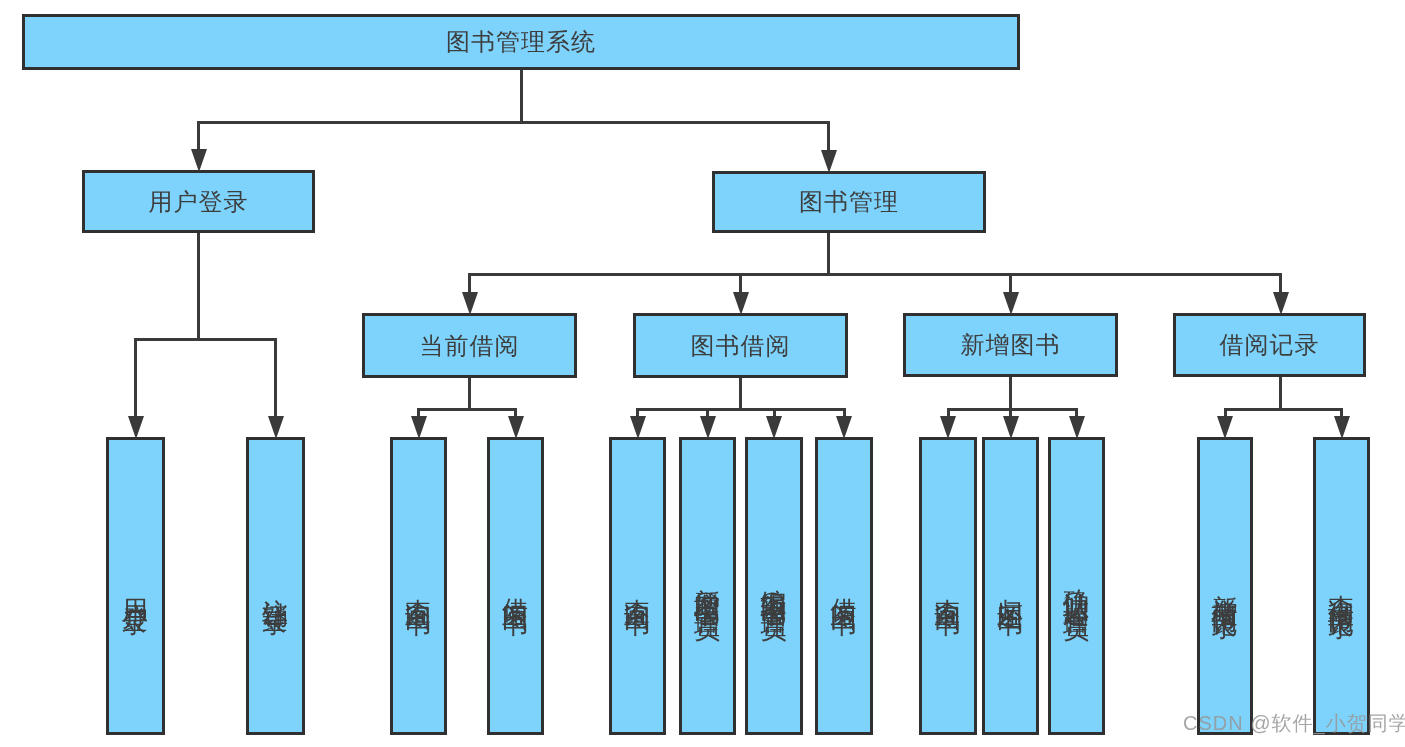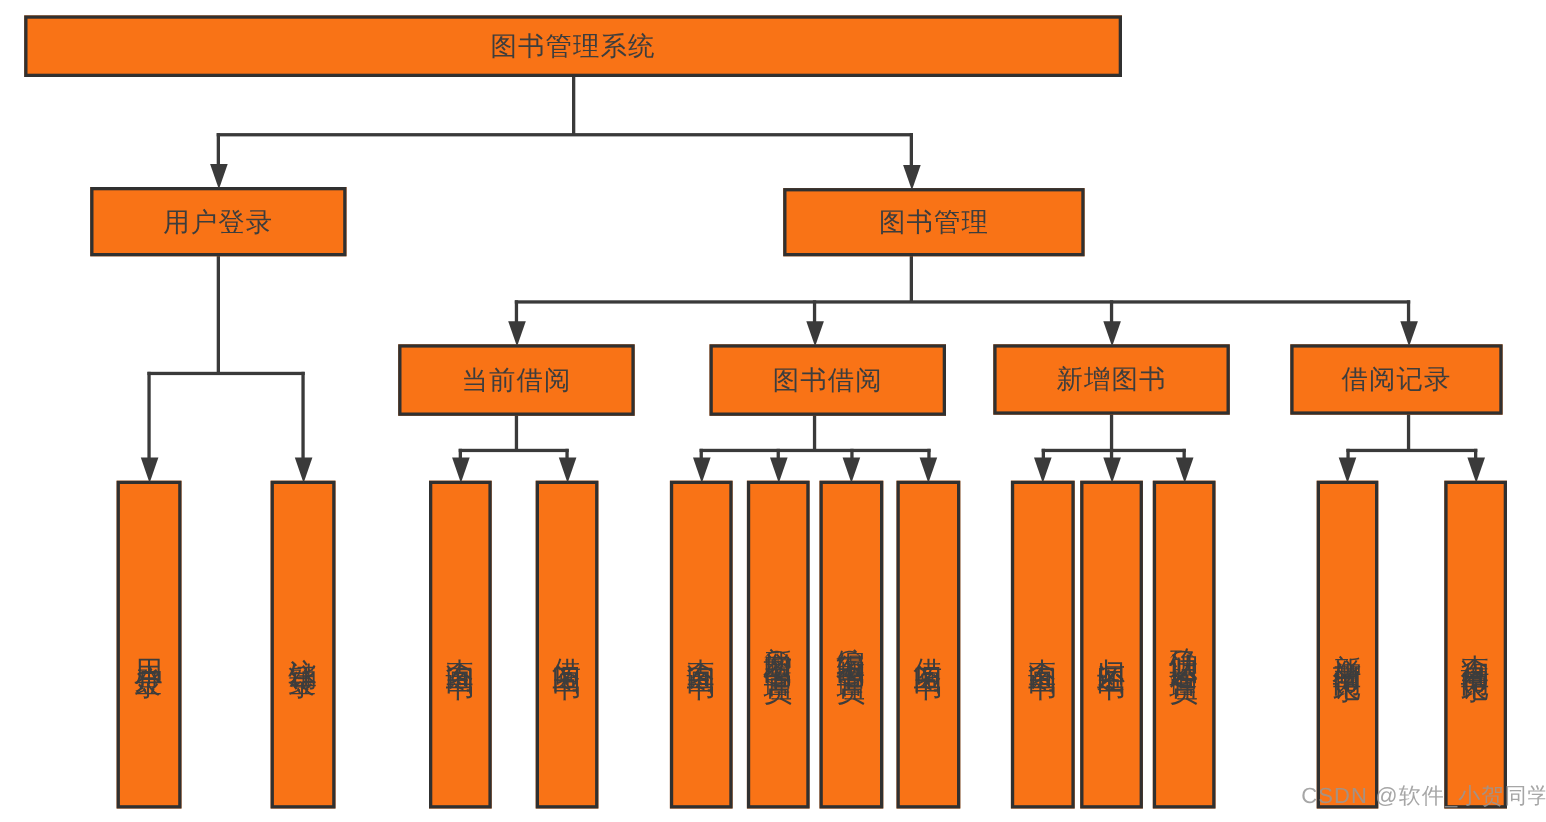--- a/index.html
+++ b/index.html
@@ -12,21 +12,21 @@
     position: relative;
     width: 1405px;
     height: 747px;
     background: #ffffff;
     overflow: hidden;
   }
   .node {
     position: absolute;
     box-sizing: border-box;
     border: 3px solid #303030;
-    background: #f97316;
+    background: #7dd3fc;
     display: flex;
     align-items: center;
     justify-content: center;
     color: #3d3d3d;
     z-index: 2;
   }
   .node.h {
     font-size: 24px;
     letter-spacing: 1px;
     white-space: nowrap;
@@ -87,21 +87,21 @@
       <div class="node h" style="left: 712px; top: 171px; width: 274px; height: 62px;">图书管理</div>
       <div class="node h" style="left: 362px; top: 313px; width: 215px; height: 65px;">当前借阅</div>
       <div class="node v" style="left: 390px; top: 437px; width: 57px; height: 298px;">查询图书</div>
       <div class="node v" style="left: 487px; top: 437px; width: 57px; height: 298px;">借阅图书</div>
       <div class="v-line" style="left: 468px; top: 377px; height: 33px;"></div>
       <div class="h-line" style="left: 417px; top: 408px; width: 100px;"></div>
       <div class="v-line" style="left: 417px; top: 408px; height: 15px;"></div>
       <div class="arrow-head" style="left: 410.5px; top: 416px;"></div>
       <div class="v-line" style="left: 514px; top: 408px; height: 15px;"></div>
       <div class="arrow-head" style="left: 507.5px; top: 416px;"></div>
-      <div class="node h" style="left: 633px; top: 313px; width: 215px; height: 65px; margin-left: 12px;">图书借阅</div>
+      <div class="node h" style="left: 633px; top: 313px; width: 215px; height: 65px;">图书借阅</div>
       <div class="node v" style="left: 609px; top: 437px; width: 57px; height: 298px;">查询图书</div>
       <div class="node v" style="left: 679px; top: 437px; width: 57px; height: 298px;">新增图书（管理员）</div>
       <div class="node v" style="left: 745px; top: 437px; width: 58px; height: 298px;">编辑图书（管理员）</div>
       <div class="node v" style="left: 815px; top: 437px; width: 58px; height: 298px;">借阅图书</div>
       <div class="v-line" style="left: 739px; top: 377px; height: 33px;"></div>
       <div class="h-line" style="left: 636px; top: 408px; width: 209.5px;"></div>
       <div class="v-line" style="left: 636px; top: 408px; height: 15px;"></div>
       <div class="arrow-head" style="left: 629.5px; top: 416px;"></div>
       <div class="v-line" style="left: 706px; top: 408px; height: 15px;"></div>
       <div class="arrow-head" style="left: 699.5px; top: 416px;"></div>

